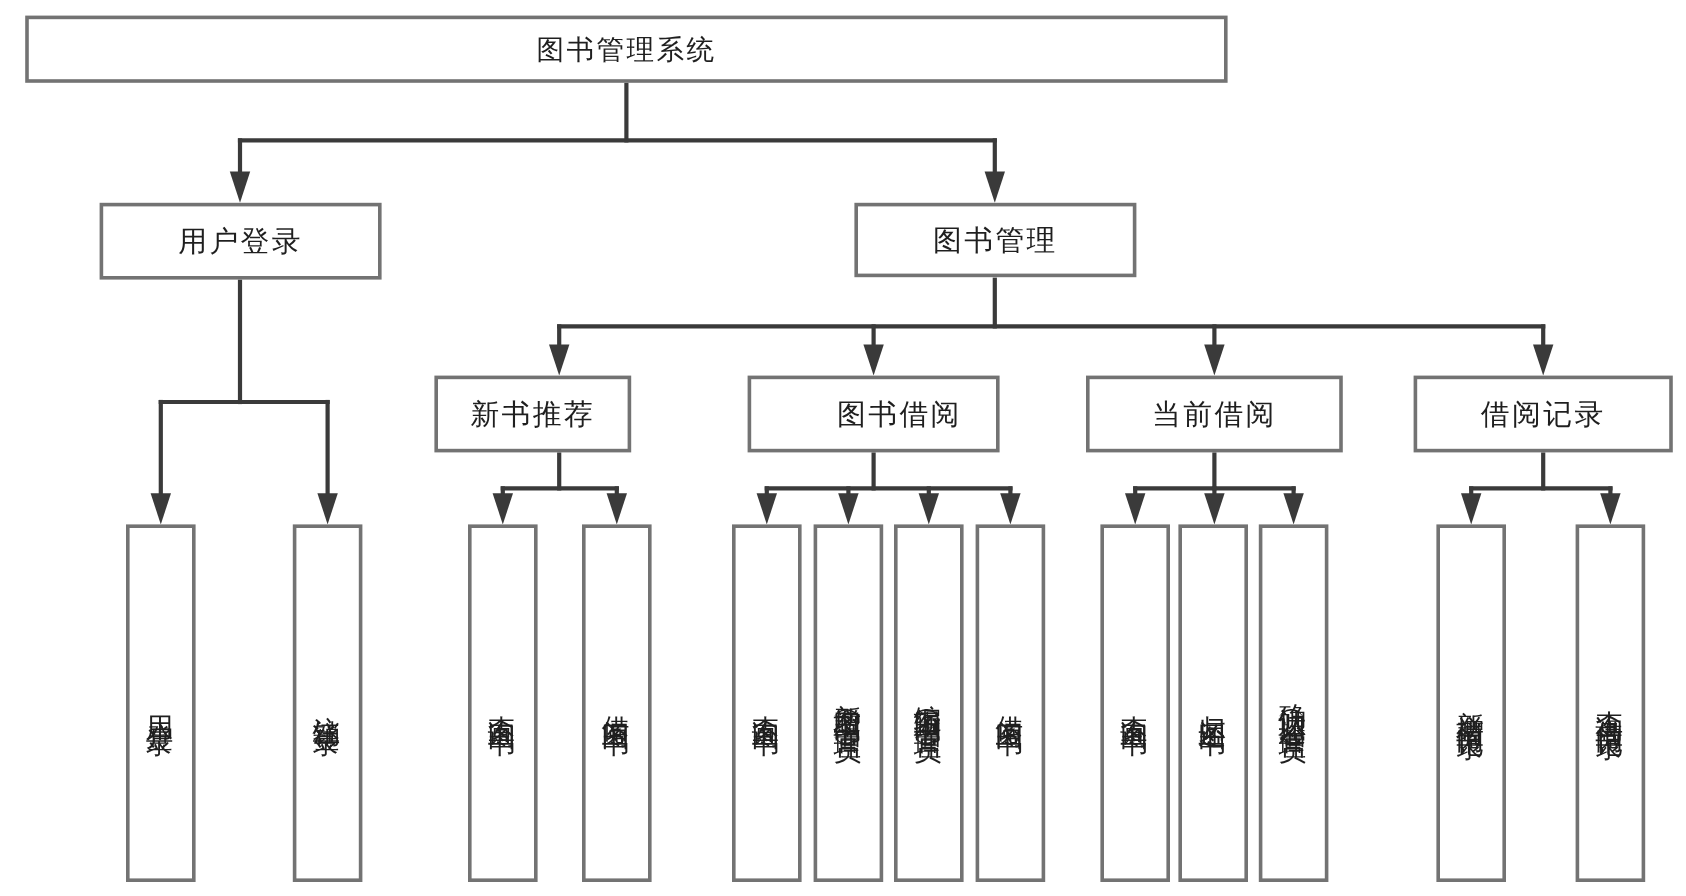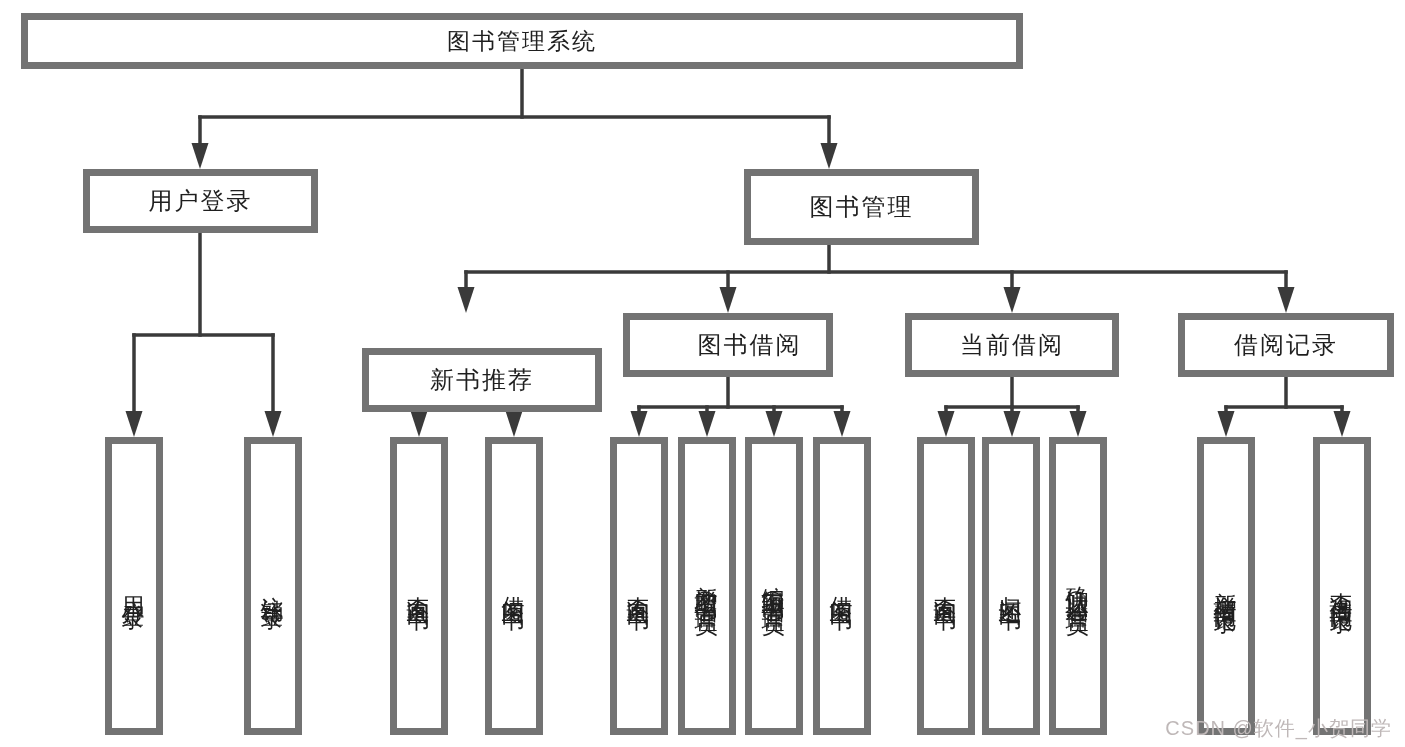--- a/index.html
+++ b/index.html
@@ -7,21 +7,21 @@
     position:relative;
     width:1405px;height:747px;
     background:#ffffff;
     font-family:"Liberation Sans","DejaVu Sans",sans-serif;
     overflow:hidden;
   }
   .connectors{position:absolute;left:0;top:0;width:1405px;height:747px;}
   .node{
     position:absolute;
     box-sizing:border-box;
-    border:7px solid #737373;
+    border:3px solid #737373;
     background:#ffffff;
     color:#1f1f1f;
     display:flex;align-items:center;justify-content:center;
     font-size:24px;
     letter-spacing:2px;
     white-space:nowrap;
   }
   .node.root{font-size:23px;}
   .node.v{
     writing-mode:vertical-rl;
@@ -105,23 +105,23 @@
       <polygon points="1003.5,411 1020.5,411 1012,437"></polygon>
       <polygon points="1069.5,411 1086.5,411 1078,437"></polygon>
       <polygon points="1217.5,411 1234.5,411 1226,437"></polygon>
       <polygon points="1333.5,411 1350.5,411 1342,437"></polygon>
     </g>
   </svg>
 
   <div class="node root" style="left:21px;top:13px;width:1002px;height:56px;">图书管理系统</div>
 
   <div class="node" style="left:83px;top:169px;width:235px;height:64px;">用户登录</div>
-  <div class="node" style="left:712px;top:169px;width:235px;height:76px;margin-left:32px;">图书管理</div>
+  <div class="node" style="left:712px;top:169px;width:235px;height:62px;">图书管理</div>
 
-  <div class="node" style="left:362px;top:313px;width:240px;height:64px;margin-top:35px;">新书推荐</div>
+  <div class="node" style="left:362px;top:313px;width:164px;height:64px;">新书推荐</div>
   <div class="node" style="left:623px;top:313px;width:210px;height:64px;padding-left:43px;">图书借阅</div>
   <div class="node" style="left:1178px;top:313px;width:216px;height:64px;">借阅记录</div>
   <div class="node" style="left:905px;top:313px;width:214px;height:64px;">当前借阅</div>
 
   <div class="node v" style="left:105px;top:437px;width:58px;height:298px;">用户登录</div>
   <div class="node v" style="left:244px;top:437px;width:58px;height:298px;">注销登录</div>
 
   <div class="node v" style="left:390px;top:437px;width:58px;height:298px;">查询图书</div>
   <div class="node v" style="left:485px;top:437px;width:58px;height:298px;">借阅图书</div>
 
@@ -130,15 +130,14 @@
   <div class="node v" style="left:745px;top:437px;width:58px;height:298px;">编辑图书（管理员）</div>
   <div class="node v" style="left:813px;top:437px;width:58px;height:298px;">借阅图书</div>
 
   <div class="node v" style="left:917px;top:437px;width:58px;height:298px;">查询图书</div>
   <div class="node v" style="left:982px;top:437px;width:58px;height:298px;">归还图书</div>
   <div class="node v" style="left:1049px;top:437px;width:58px;height:298px;">确认归还（管理员）</div>
 
   <div class="node v" style="left:1197px;top:437px;width:58px;height:298px;">新增借阅记录</div>
   <div class="node v" style="left:1313px;top:437px;width:58px;height:298px;">查询借阅记录</div>
 
-  <div class="watermark">CSDN @软件_小贺同学</div>
 
 </div>
 
 </body></html>

